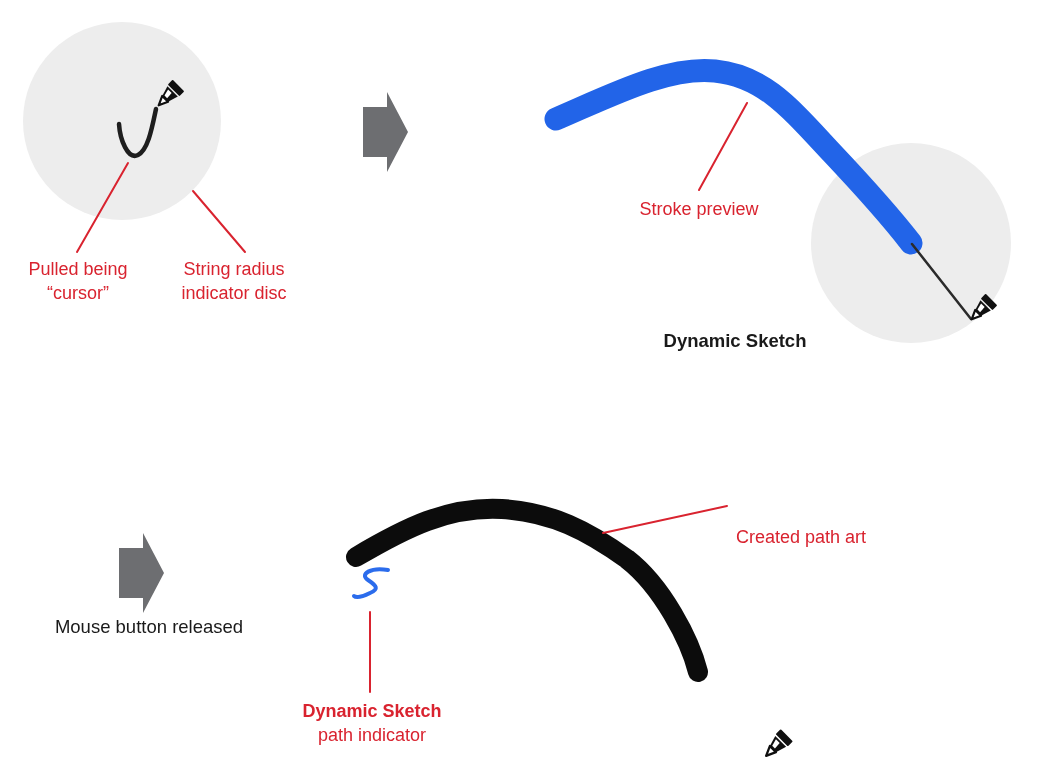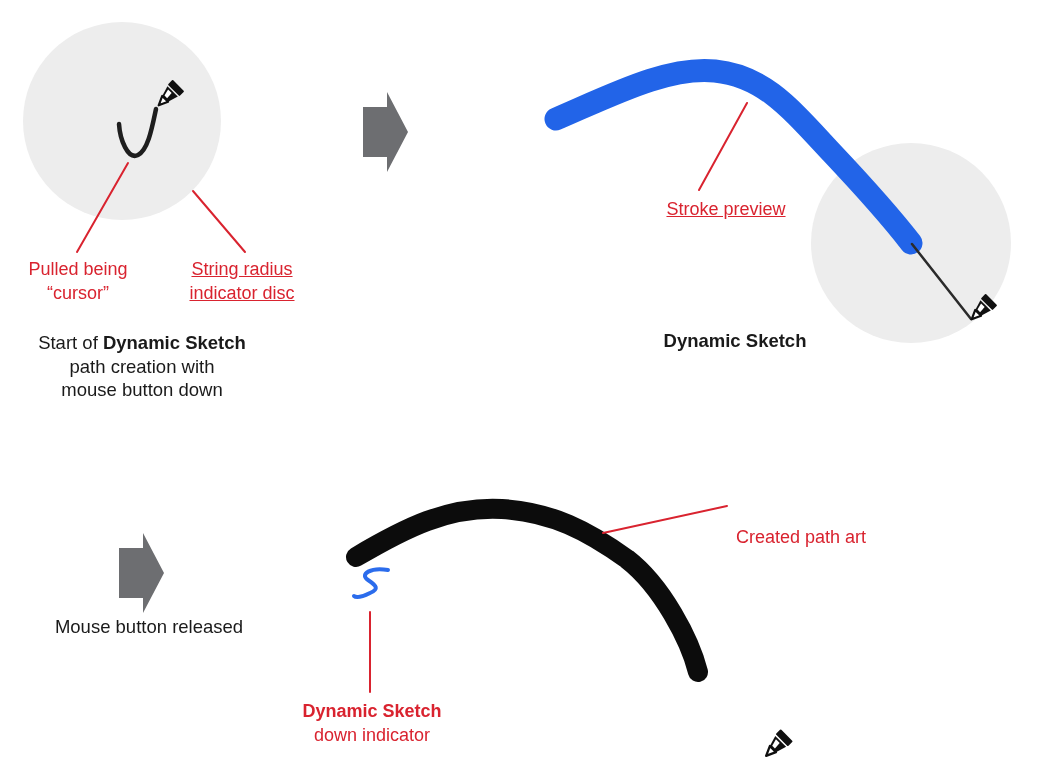--- a/index.html
+++ b/index.html
@@ -61,41 +61,36 @@
     <path class="s-squiggle" d="M388,570 C371,567 359,574 368,580 C377,586 379,589 370,593 C362,597 356,598 354,596"></path>
     <line class="red-line" x1="603" y1="533" x2="727" y2="506"></line>
     <line class="red-line" x1="370" y1="612" x2="370" y2="692"></line>
     <use href="#pen" xlink:href="#pen" x="756" y="720" width="46" height="46"></use>
   </svg>
 
   <div class="lbl red-label" style="left:0px;top:257px;width:156px;">
     <div>Pulled being</div>
     <div>“cursor”</div>
   </div>
-  <div class="lbl red-label" style="left:160px;top:257px;width:164px;text-decoration:underline;">
+  <div class="lbl red-label" style="left:152px;top:257px;width:164px;">
     <div>String radius</div>
     <div>indicator disc</div>
   </div>
-  <div class="lbl caption" style="left:10px;top:331px;width:264px;">
-    <div><span>Start of </span><span class="bold">Dynamic Sketch</span></div>
-    <div>path creation with</div>
-    <div>mouse button down</div>
-  </div>
 
-  <div class="lbl red-label" style="left:626px;top:197px;width:200px;text-decoration:underline;">
+  <div class="lbl red-label" style="left:599px;top:197px;width:200px;">
     <div>Stroke preview</div>
   </div>
   <div class="lbl caption" style="left:610px;top:329px;width:250px;">
     <div class="bold">Dynamic Sketch</div>
   </div>
 
   <div class="lbl caption" style="left:19px;top:615px;width:260px;">
     <div>Mouse button released</div>
   </div>
   <div class="lbl red-label left-align" style="left:736px;top:493px;width:210px;margin-top:32px;">
     <div>Created path art</div>
   </div>
   <div class="lbl red-label" style="left:282px;top:699px;width:180px;">
     <div class="bold">Dynamic Sketch</div>
-    <div>down indicator</div>
+    <div>path indicator</div>
   </div>
 
 </div>
 
 </body></html>

